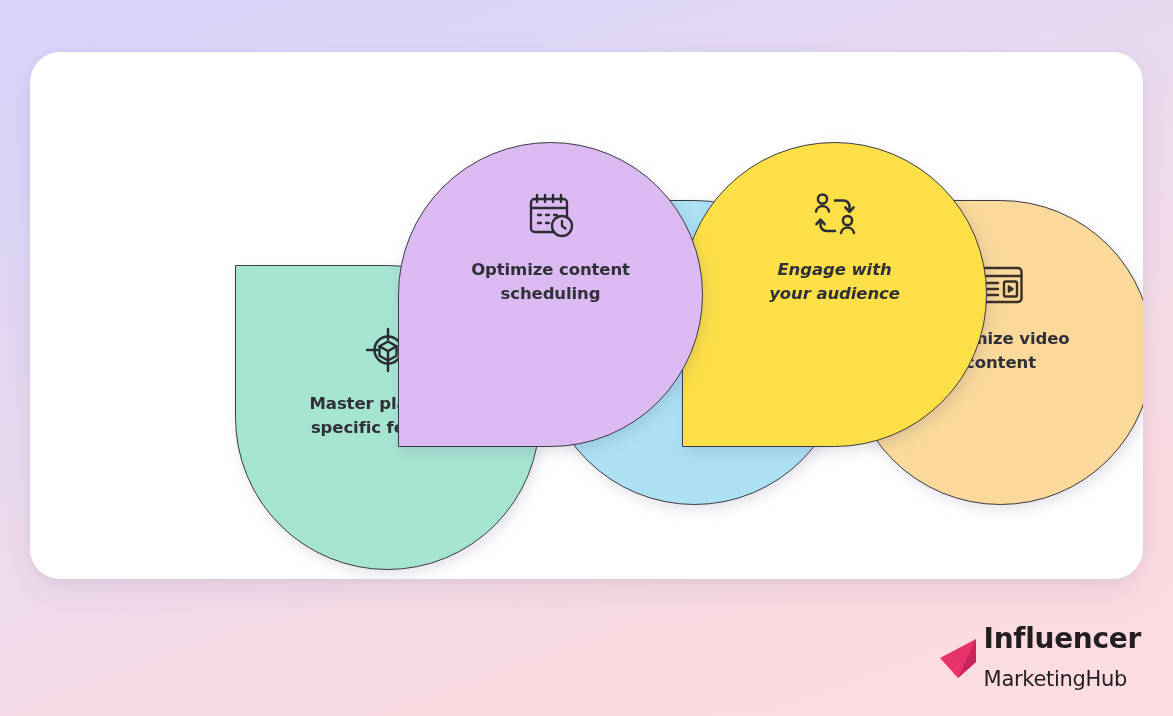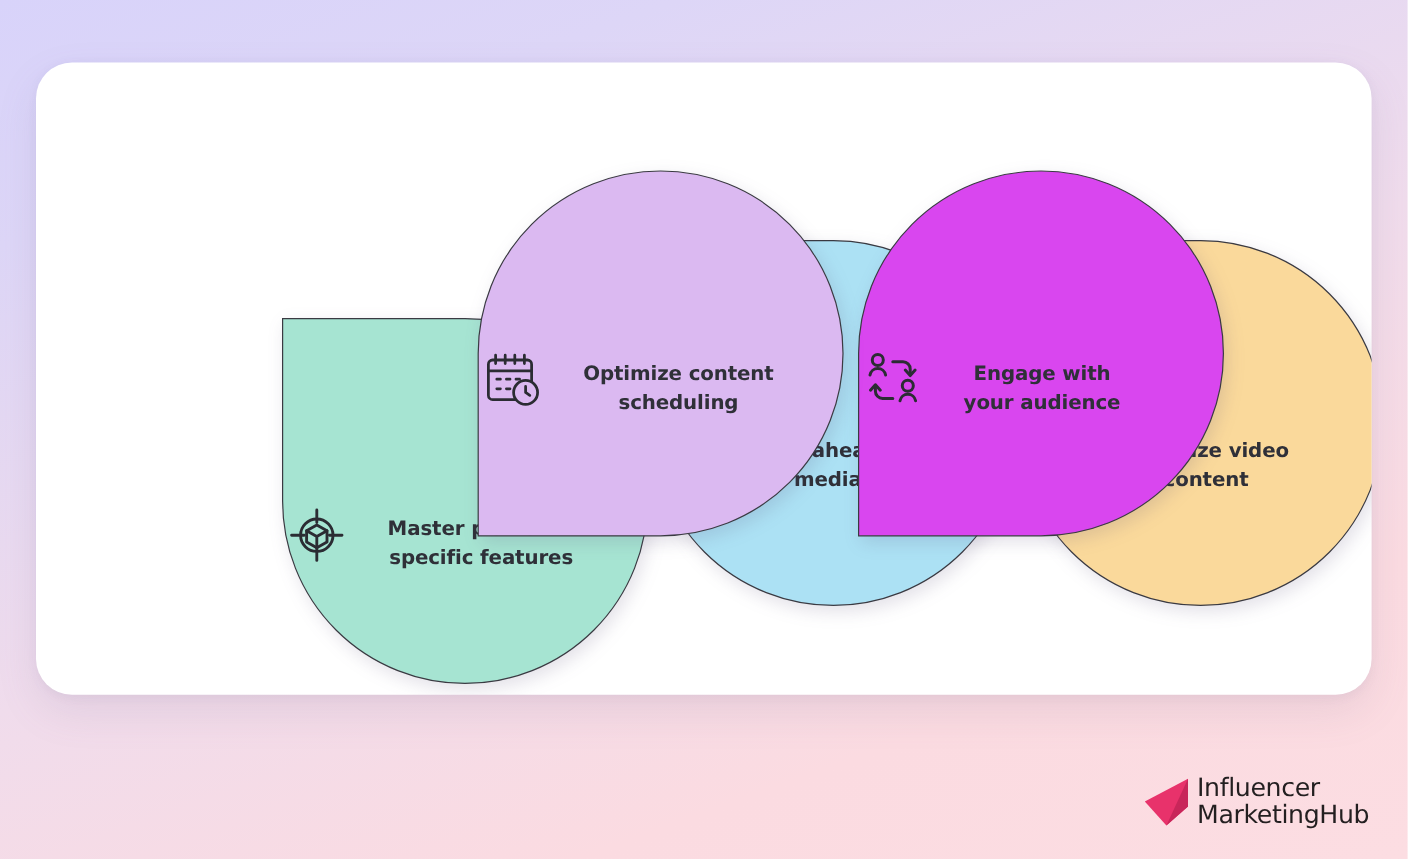--- a/index.html
+++ b/index.html
@@ -21,26 +21,25 @@
     overflow:hidden;
   }
 
   
   #stage { position:absolute; inset:0; }
 
   
   .blob {
     position:absolute;
     display:flex;
-    flex-direction:row;
+    flex-direction:column;
     align-items:center;
     justify-content:flex-start;
     border:1.4px solid #3a3a42;
     filter: drop-shadow(3px 5px 7px rgba(80,70,110,0.16));
-    gap: 31px;
   }
   
   .blob.tl { border-radius: 0 50% 50% 50%; }
   
   .blob.bl { border-radius: 50% 50% 50% 0; }
 
   .blob .icon {
     display:block;
     line-height:0;
   }
@@ -57,21 +56,21 @@
   
   #blob-teal   { left:205px; top:213px; width:305px; height:305px; background:#a6e4d2; z-index:3; padding-top:56px; }
   #blob-teal .blabel { margin-top:14px; }
 
   #blob-purple { left:368px; top:90px;  width:305px; height:305px; background:#dbb9f1; z-index:4; padding-top:45px; }
   #blob-purple .blabel { margin-top:14px; }
 
   #blob-blue   { left:512px; top:148px; width:305px; height:305px; background:#ace1f4; z-index:2; padding-top:56px; }
   #blob-blue .blabel { margin-top:14px; }
 
-  #blob-pink   { left:685px; top:90px;  width:305px; height:305px; background:#d946ef; z-index:3; padding-top:45px; }
+  #blob-pink   { left:652px; top:90px;  width:305px; height:305px; background:#fde047; z-index:3; padding-top:45px;font-style:italic; }
   #blob-pink .blabel { margin-top:14px; }
 
   #blob-yellow { left:818px; top:148px; width:305px; height:305px; background:#fad99b; z-index:1; padding-top:56px; }
   #blob-yellow .blabel { margin-top:14px; }
 
   
   #title-circle {
     position:absolute;
     left:38px; top:53px;
     width:296px; height:296px;
@@ -95,22 +94,22 @@
 
   
   #logo {
     position:absolute;
     right:32px; bottom:26px;
     display:flex; align-items:center; gap:8px;
     z-index:10;
   }
   #logo .mark { line-height:0; margin-right:-2px; }
   #logo .wordmark { display:flex; flex-direction:column; line-height:1.0; }
-  #logo .l1 { font-size:21px; font-weight:400; color:#231f20; letter-spacing:-0.3px; }
-  #logo .l2 { font-size:21px; font-weight:400; color:#231f20; letter-spacing:-0.3px; margin-top:2px; }
+  #logo .l1 { font-size:28px; font-weight:700; color:#231f20; letter-spacing:-0.3px; }
+  #logo .l2 { font-size:21px; font-weight:400; color:#231f20; letter-spacing:-0.3px; margin-top:16px; }
 </style>
 </head>
 <body>
 
 <div id="card">
   <div id="stage">
 
     <div class="blob tl" id="blob-teal">
       <span class="icon">
         <svg width="56" height="56" viewBox="0 0 56 56" fill="none" stroke="#2b2c33" stroke-width="2.4" stroke-linecap="round" stroke-linejoin="round">

